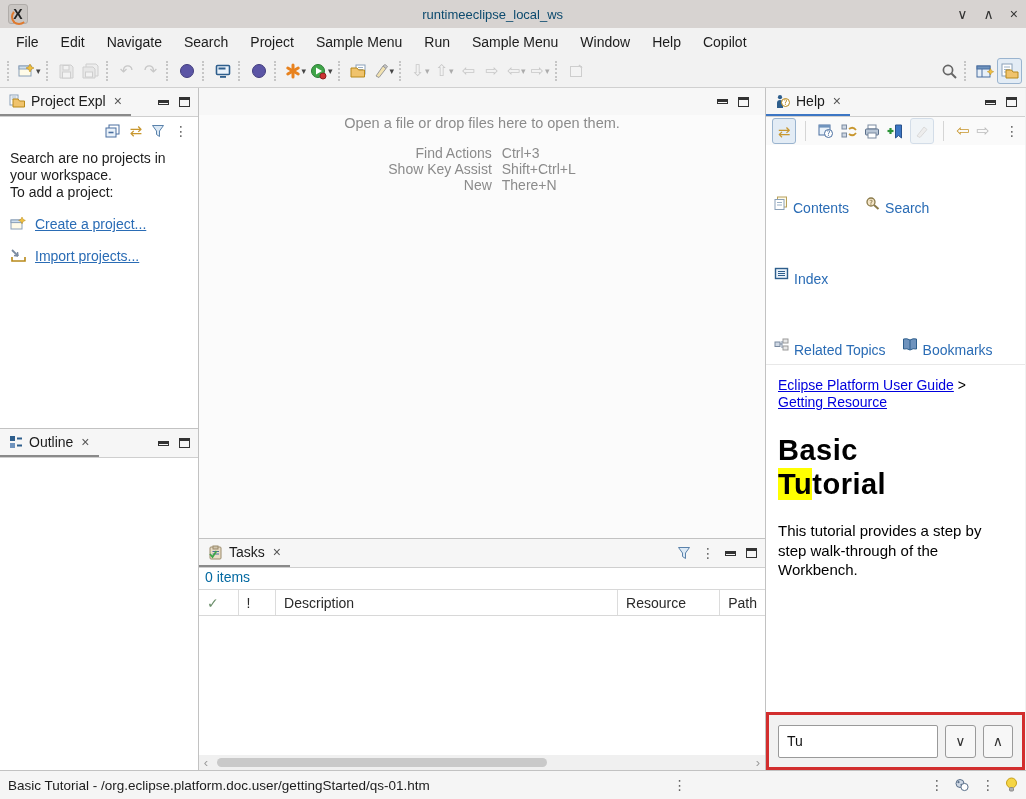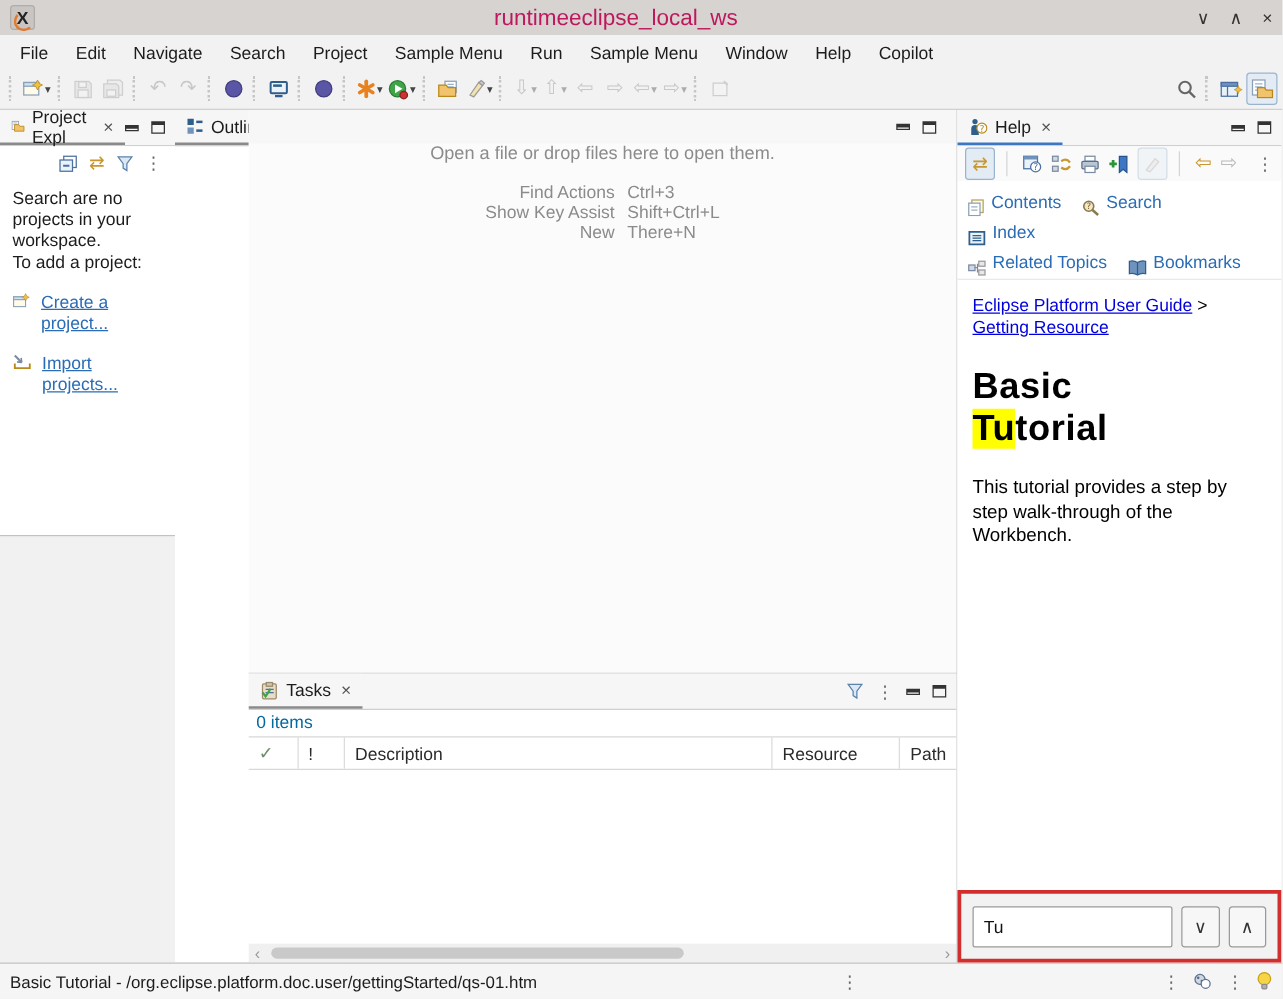--- a/index.html
+++ b/index.html
@@ -8,21 +8,21 @@
          background:#f1f1f1; overflow:hidden; }
   .window { position:relative; width:1026px; height:799px; display:flex; flex-direction:column; }
 
   
   .titlebar { height:28px; background:#d7d3d1; display:flex; align-items:center; padding:0 8px; flex:none; }
   .app-icon { width:20px; height:20px; background:#c9c5c2; border:1px solid #b0aca9; border-radius:3px;
               display:flex; align-items:center; justify-content:center; font-weight:bold; font-size:14px; color:#222;
               position:relative; }
   .app-icon::before { content:""; position:absolute; left:2px; top:4px; width:12px; height:12px;
               border:2px solid #e07a2f; border-radius:50%; border-right-color:transparent; border-top-color:transparent; }
-  .title-text { flex:1; text-align:center; font-size:18px; color:#be185d; }
+  .title-text { flex:1; text-align:center; font-size:13px; color:#0c4a6e; }
   .win-controls { display:flex; gap:16px; font-size:14px; color:#333; }
   .win-controls span { cursor:default; }
 
   
   .menubar { height:27px; background:#f2f2f2; display:flex; align-items:center; padding:0 6px; gap:2px; flex:none; }
   .menu-item { padding:3px 10px; font-size:14px; color:#1c1c1c; border-radius:3px; }
 
   
   .toolbar { height:33px; background:#f2f2f2; border-bottom:1px solid #d0d0d0; display:flex; align-items:center;
              padding:0 4px; flex:none; }
@@ -31,21 +31,21 @@
           border-radius:3px; padding:0 2px; flex:none; }
   .tbtn.disabled { opacity:.4; }
   .tbtn.pressed { background:#e3ecf5; border:1px solid #9ab4cf; }
   .dd { font-size:9px; color:#444; margin-left:1px; }
   .glyph { font-size:16px; color:#8a8a8a; line-height:1; }
   .glyph.gold { color:#c8972f; }
   .spacer { flex:1; }
 
   
   .main { flex:1; display:flex; background:#f1f1f1; min-height:0; }
-  .col-left  { width:199px; flex:none; display:flex; flex-direction:row; border-right:1px solid #c2c2c2; }
+  .col-left  { width:199px; flex:none; display:flex; flex-direction:column; border-right:1px solid #c2c2c2; }
   .col-center{ width:567px; flex:none; display:flex; flex-direction:column; border-right:1px solid #c2c2c2; }
   .col-right { width:259px; flex:none; display:flex; flex-direction:column; }
 
   .view { background:#fff; display:flex; flex-direction:column; min-height:0; }
   .tabrow { height:29px; background:#f6f6f6; border-bottom:1px solid #cfcfcf; display:flex; align-items:stretch; flex:none; }
   .tab { display:flex; align-items:center; gap:6px; padding:0 9px; font-size:14px; color:#1c1c1c;
          border-bottom:2px solid #8a8a8a; background:#f6f6f6; }
   .tab.blue { border-bottom-color:#3c76c4; }
   .tab .x { color:#555; font-size:14px; margin-left:2px; }
   .tabrow .right { margin-left:auto; display:flex; align-items:center; gap:10px; padding-right:8px; }
@@ -88,21 +88,21 @@
   .hscroll .arr { width:14px; text-align:center; color:#9a9a9a; font-size:13px; line-height:1; }
   .hthumb { width:330px; height:9px; background:#c9c9c9; border-radius:5px; margin-left:4px; }
 
   
   .help { height:624px; }
   .helpbar { height:28px; display:flex; align-items:center; gap:7px; padding:0 6px; background:#fafafa; flex:none; }
   .hsep { width:4px; height:20px; border-left:1px solid #d5d5d5; margin:0 2px; }
   .help-links { padding:4px 8px 2px 8px; font-size:14px; line-height:24px; background:#fff; flex:none; }
   .hlink { color:#2a6cb5; }
   .hl-row { display:flex; align-items:center; gap:6px; flex-wrap:wrap; }
-  .hl-item { display:flex; align-items:flex-end; gap:5px; margin-right:10px; }
+  .hl-item { display:flex; align-items:flex-start; gap:5px; margin-right:10px;margin-top:47px; }
   .help-content { flex:1; background:#fff; padding:12px 12px 0 12px; border-top:1px solid #e8e8e8; overflow:hidden; }
   .crumb { font-size:14px; line-height:17px; color:#000; }
   .crumb a { color:#0000dd; text-decoration:underline; }
   .help-h1 { margin-top:22px; font-size:29px; font-weight:bold; color:#000; line-height:34px; letter-spacing:.5px; }
   .hl-mark { background:#ffff00; }
   .help-p { margin-top:20px; font-size:15px; line-height:19.5px; color:#000; }
 
   
   .findwrap { height:58px; flex:none; position:relative; background:#f2f2f2; }
   .annotation { position:absolute; inset:0; border:3px solid #d22e2e; pointer-events:none; z-index:5; }

